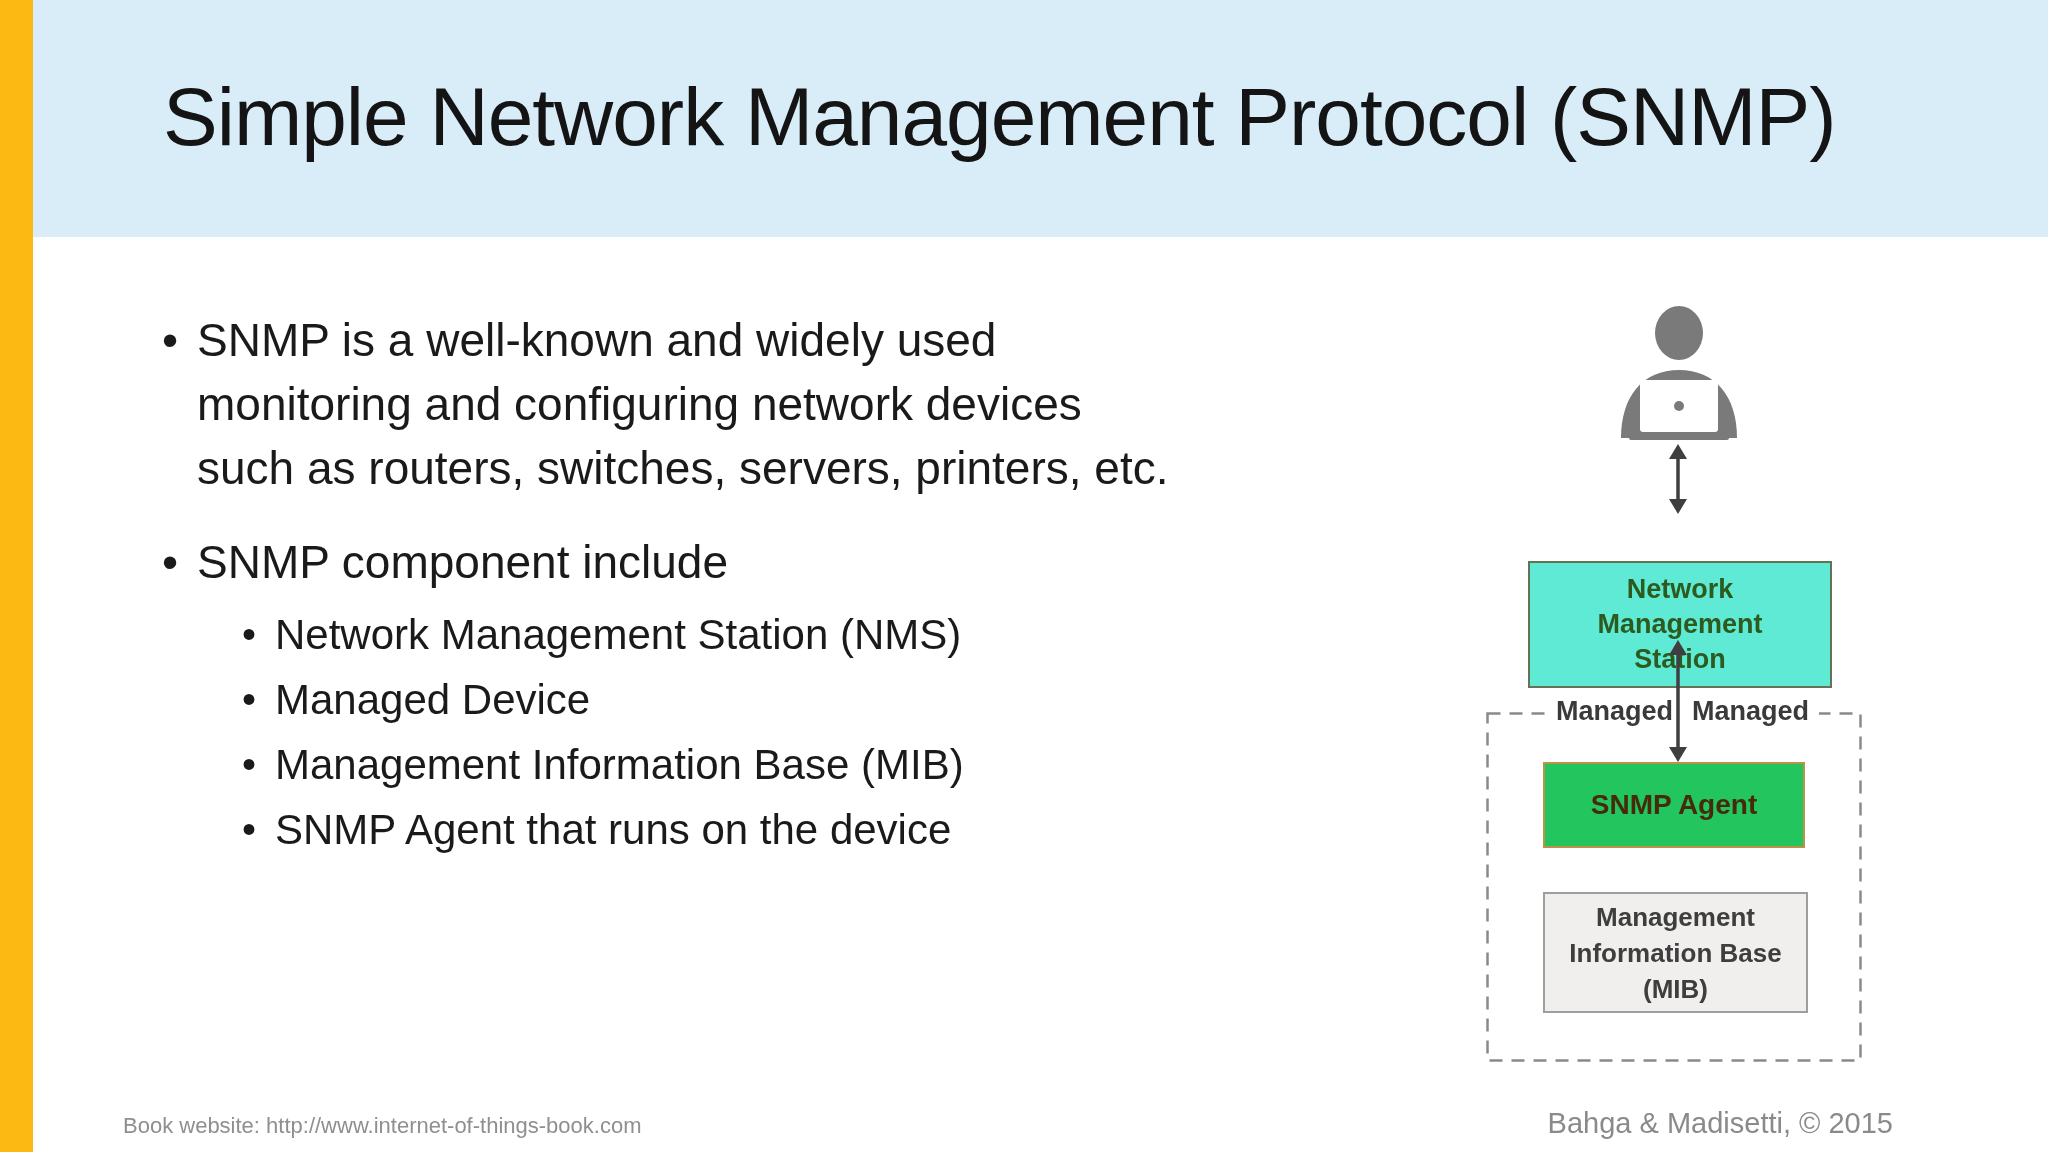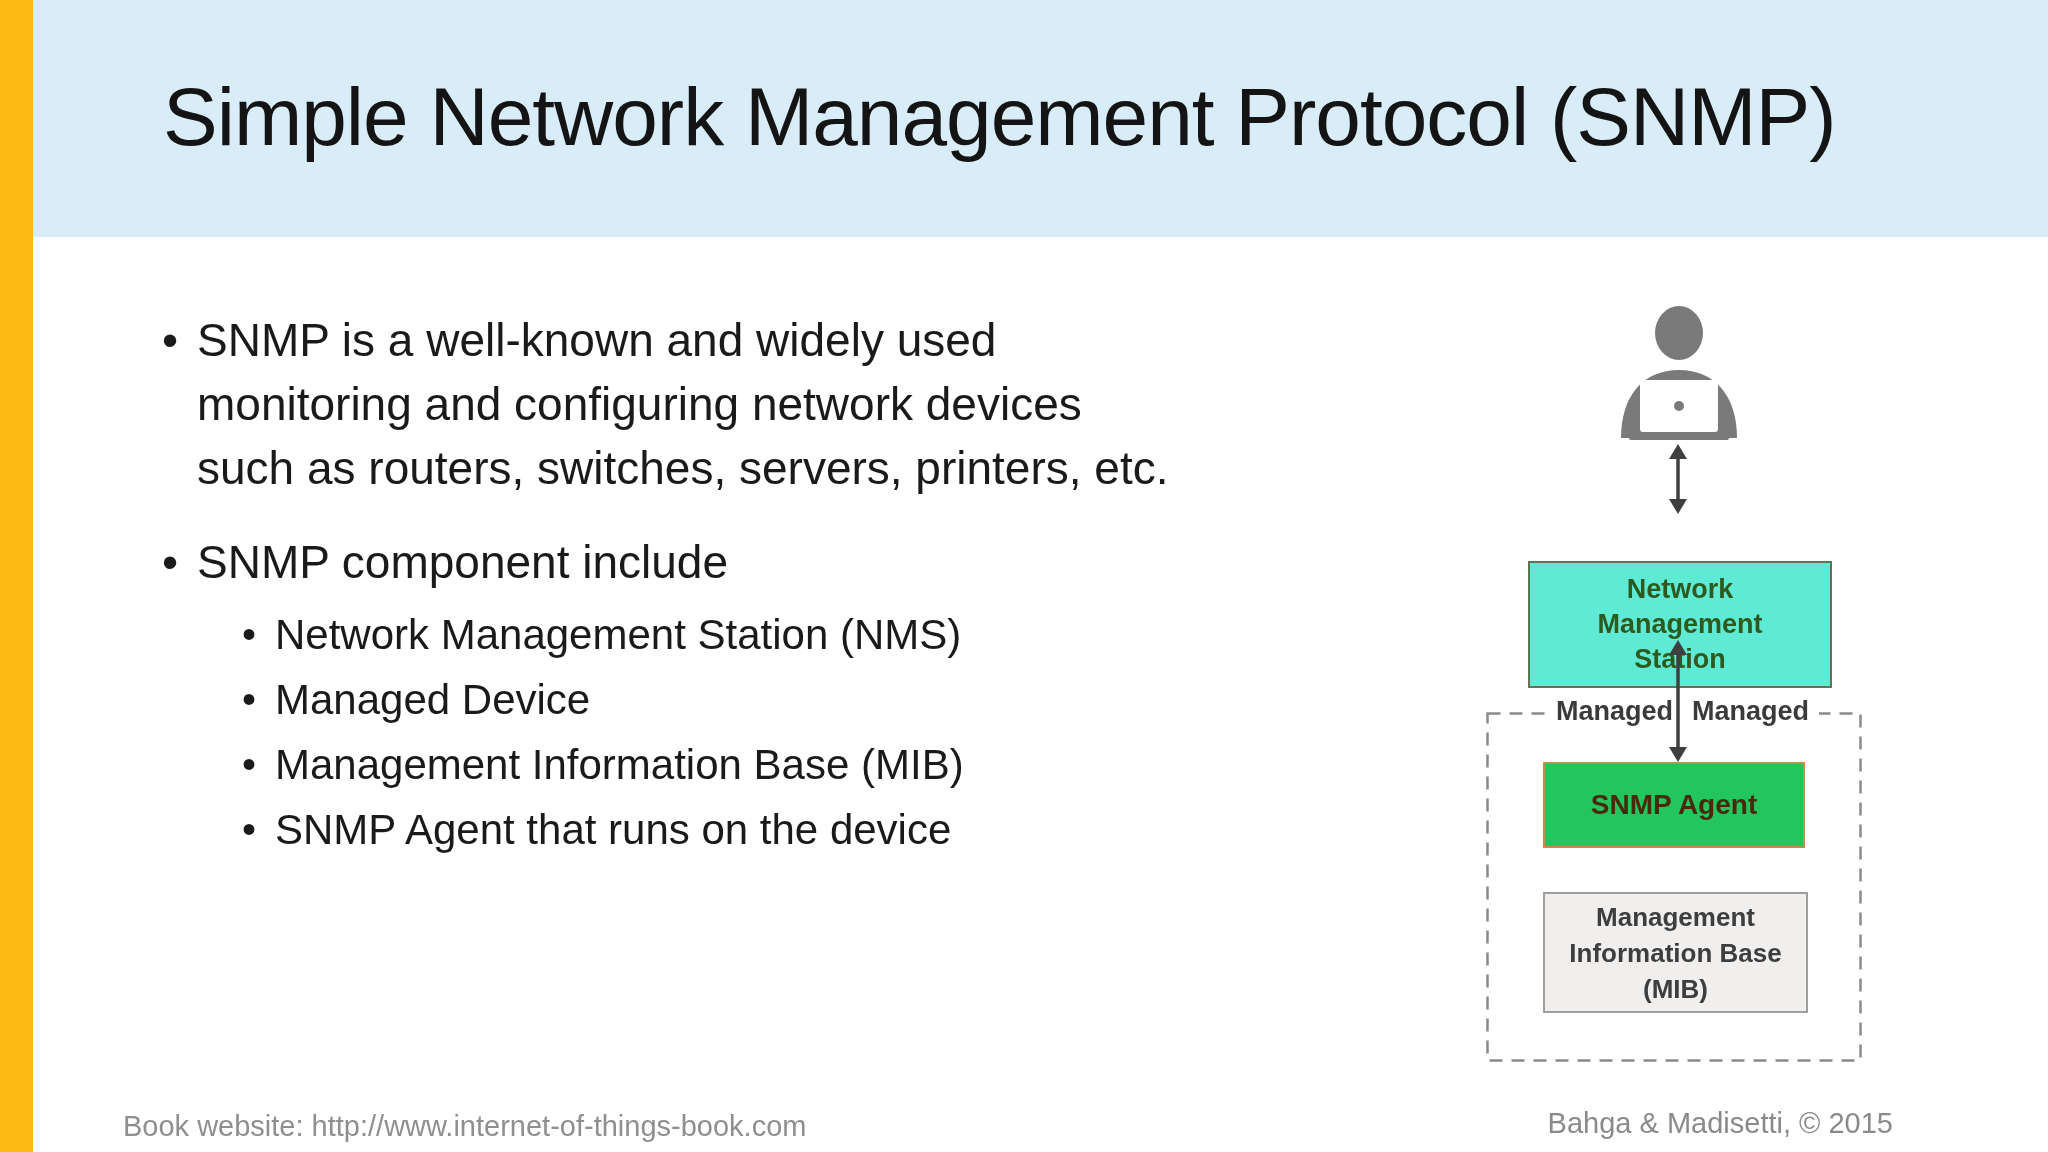--- a/index.html
+++ b/index.html
@@ -69,21 +69,21 @@
     font-weight:bold;font-size:27px;line-height:40px;color:#3a3a3a;
     background:#ffffff;padding:0 10px;white-space:nowrap;
   }
   .md-label-left{left:1546px;text-align:right;}
   .md-label-right{left:1682px;}
   .arrow-svg{position:absolute;}
   .person-icon{position:absolute;left:1615px;top:306px;width:128px;height:138px;}
   
   .footer-left{
     position:absolute;left:123px;top:1110px;
-    font-size:29px;line-height:32px;color:#8f8f8f;white-space:nowrap;
+    font-size:22px;line-height:32px;color:#8f8f8f;white-space:nowrap;
   }
   .footer-right{
     position:absolute;right:155px;top:1106px;
     font-size:29px;line-height:34px;color:#8a8a8a;white-space:nowrap;
   }
 </style>
 </head>
 <body>
 
 <div class="slide">

